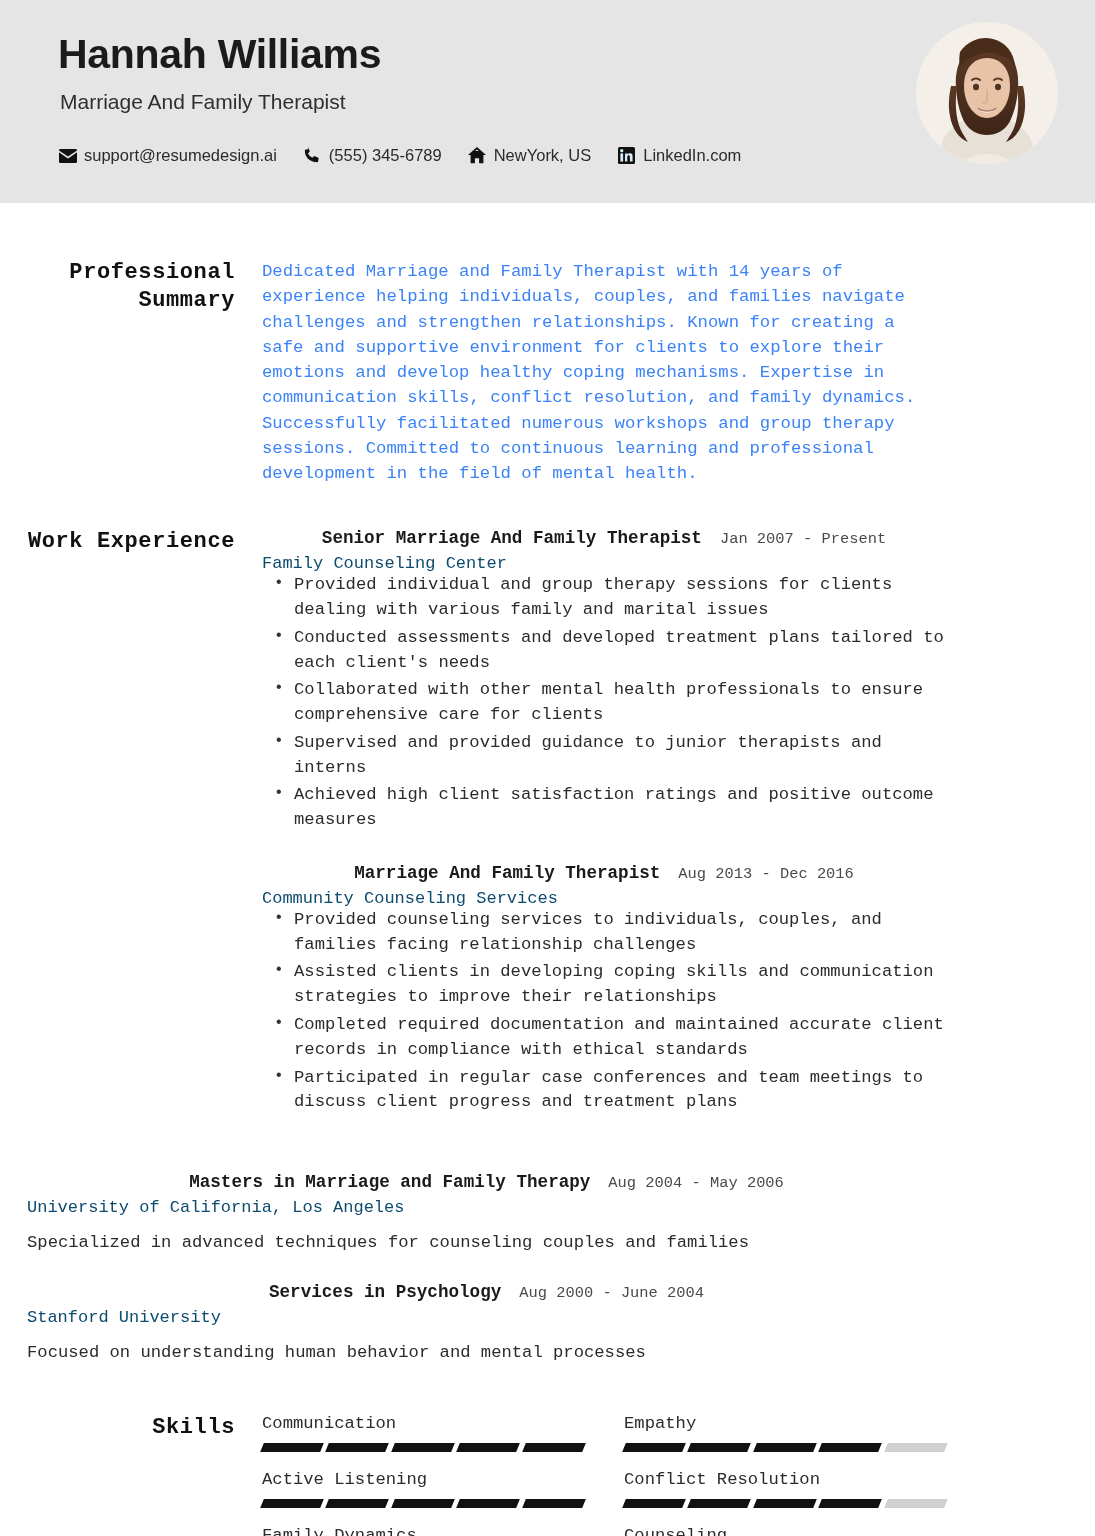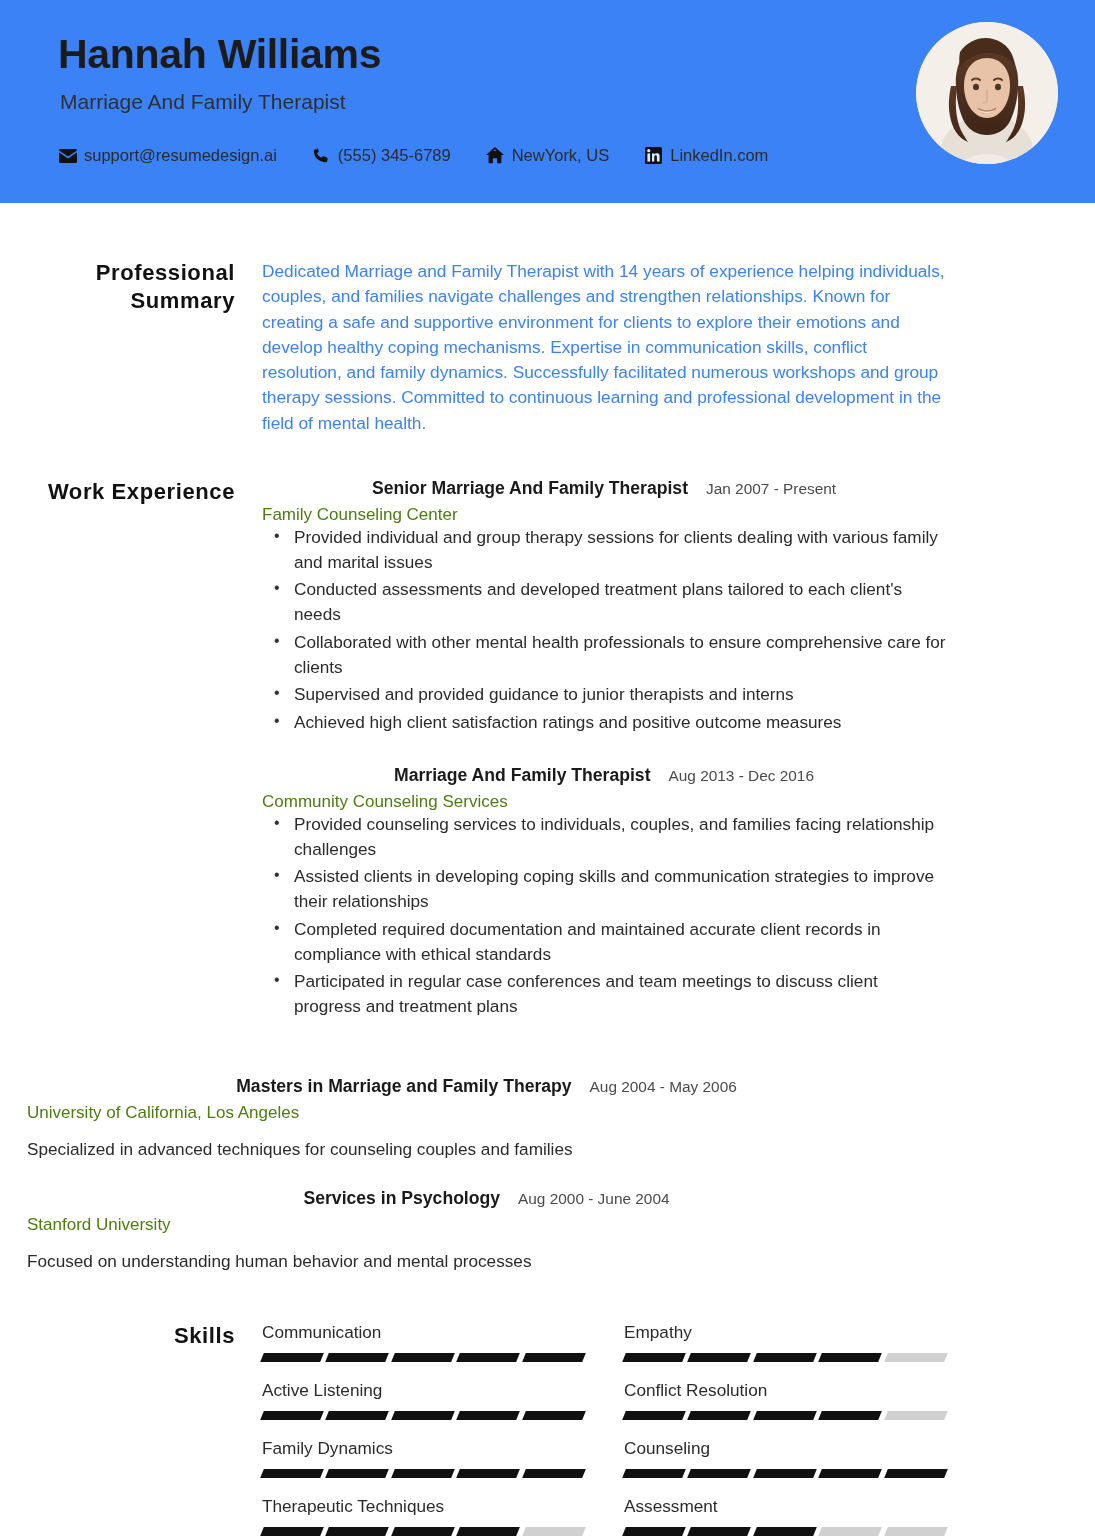--- a/index.html
+++ b/index.html
@@ -10,34 +10,34 @@
     font-family: "Liberation Sans", sans-serif;
     overflow: hidden;
   }
   .page { position: relative; width: 1095px; height: 1536px; background:#fff; }
 
   
   .header {
     position: relative;
     width: 1095px;
     height: 203px;
-    background: #3b82f6;
+    background: #e5e5e5;
   }
   .hdr-name {
     position: absolute; left: 58px; top: 34px;
     font-size: 41px; font-weight: bold; color: #1b1b1b;
     letter-spacing: -0.3px; line-height: 1;
   }
   .hdr-title {
     position: absolute; left: 60px; top: 90px;
     font-size: 21px; color: #2f2f2f; font-weight: 400;
   }
   .contact-row {
     position: absolute; left: 58px; top: 146px;
-    display: flex; align-items: center; gap: 9px;
+    display: flex; align-items: center; gap: 0;
   }
   .contact-item {
     display: flex; align-items: center;
     font-size: 16.5px; color: #2b2b2b;
     margin-right: 26px; white-space: nowrap;
   }
   .contact-item .ci-icon {
     display: inline-flex; align-items: center; justify-content: center;
     width: 19px; height: 19px; margin-right: 7px; color: #111;
   }
@@ -46,42 +46,42 @@
   .photo-wrap {
     position: absolute; right: 37px; top: 22px;
     width: 142px; height: 142px; border-radius: 50%;
     overflow: hidden; background: #f2ece5;
   }
   .photo-wrap svg { display:block; width:142px; height:142px; }
 
   
   .body-area { position: relative; padding: 0; }
 
-  .section { display: flex; width: 1001px; }
+  .section { display: flex; width: 1001px; font-family: Liberation Mono, monospace; }
   .sec-label {
     width: 235px; flex: 0 0 235px;
     text-align: right; padding-right: 0;
     font-size: 22px; font-weight: bold; color: #111;
     letter-spacing: 0.6px; line-height: 1.26;
   }
   .sec-content { flex: 1 1 auto; padding-left: 27px; padding-right: 55px; }
 
   
   #summary-section { margin-top: 56px; }
   .summary-text {
     font-size: 17.3px; color: #3b82f6; line-height: 1.46;
     text-align: left;
   }
 
   
   .entry { position: relative; }
   .entry-head { display: flex; justify-content: center; align-items: baseline; }
   .entry-title { font-size: 17.6px; font-weight: bold; color: #1a1a1a; }
   .entry-date { font-size: 15.4px; color: #4a4a4a; white-space: nowrap; padding-left: 18px; }
-  .entry-org { font-size: 17px; color: #4d7c0f; margin-top: 6px; }
+  .entry-org { font-size: 17px; color: #0c4a6e; margin-top: 6px; }
   .entry-bullets { margin: 0 0 0 0; padding-left: 32px; list-style: none; }
   .entry-bullets li {
     position: relative;
     font-size: 17.2px; color: #2b2b2b; line-height: 1.44;
     margin-bottom: 3px;
   }
   .entry-bullets li::before {
     content: "\2022";
     position: absolute; left: -20px; top: -1px;
     font-size: 16px; color: #333;

